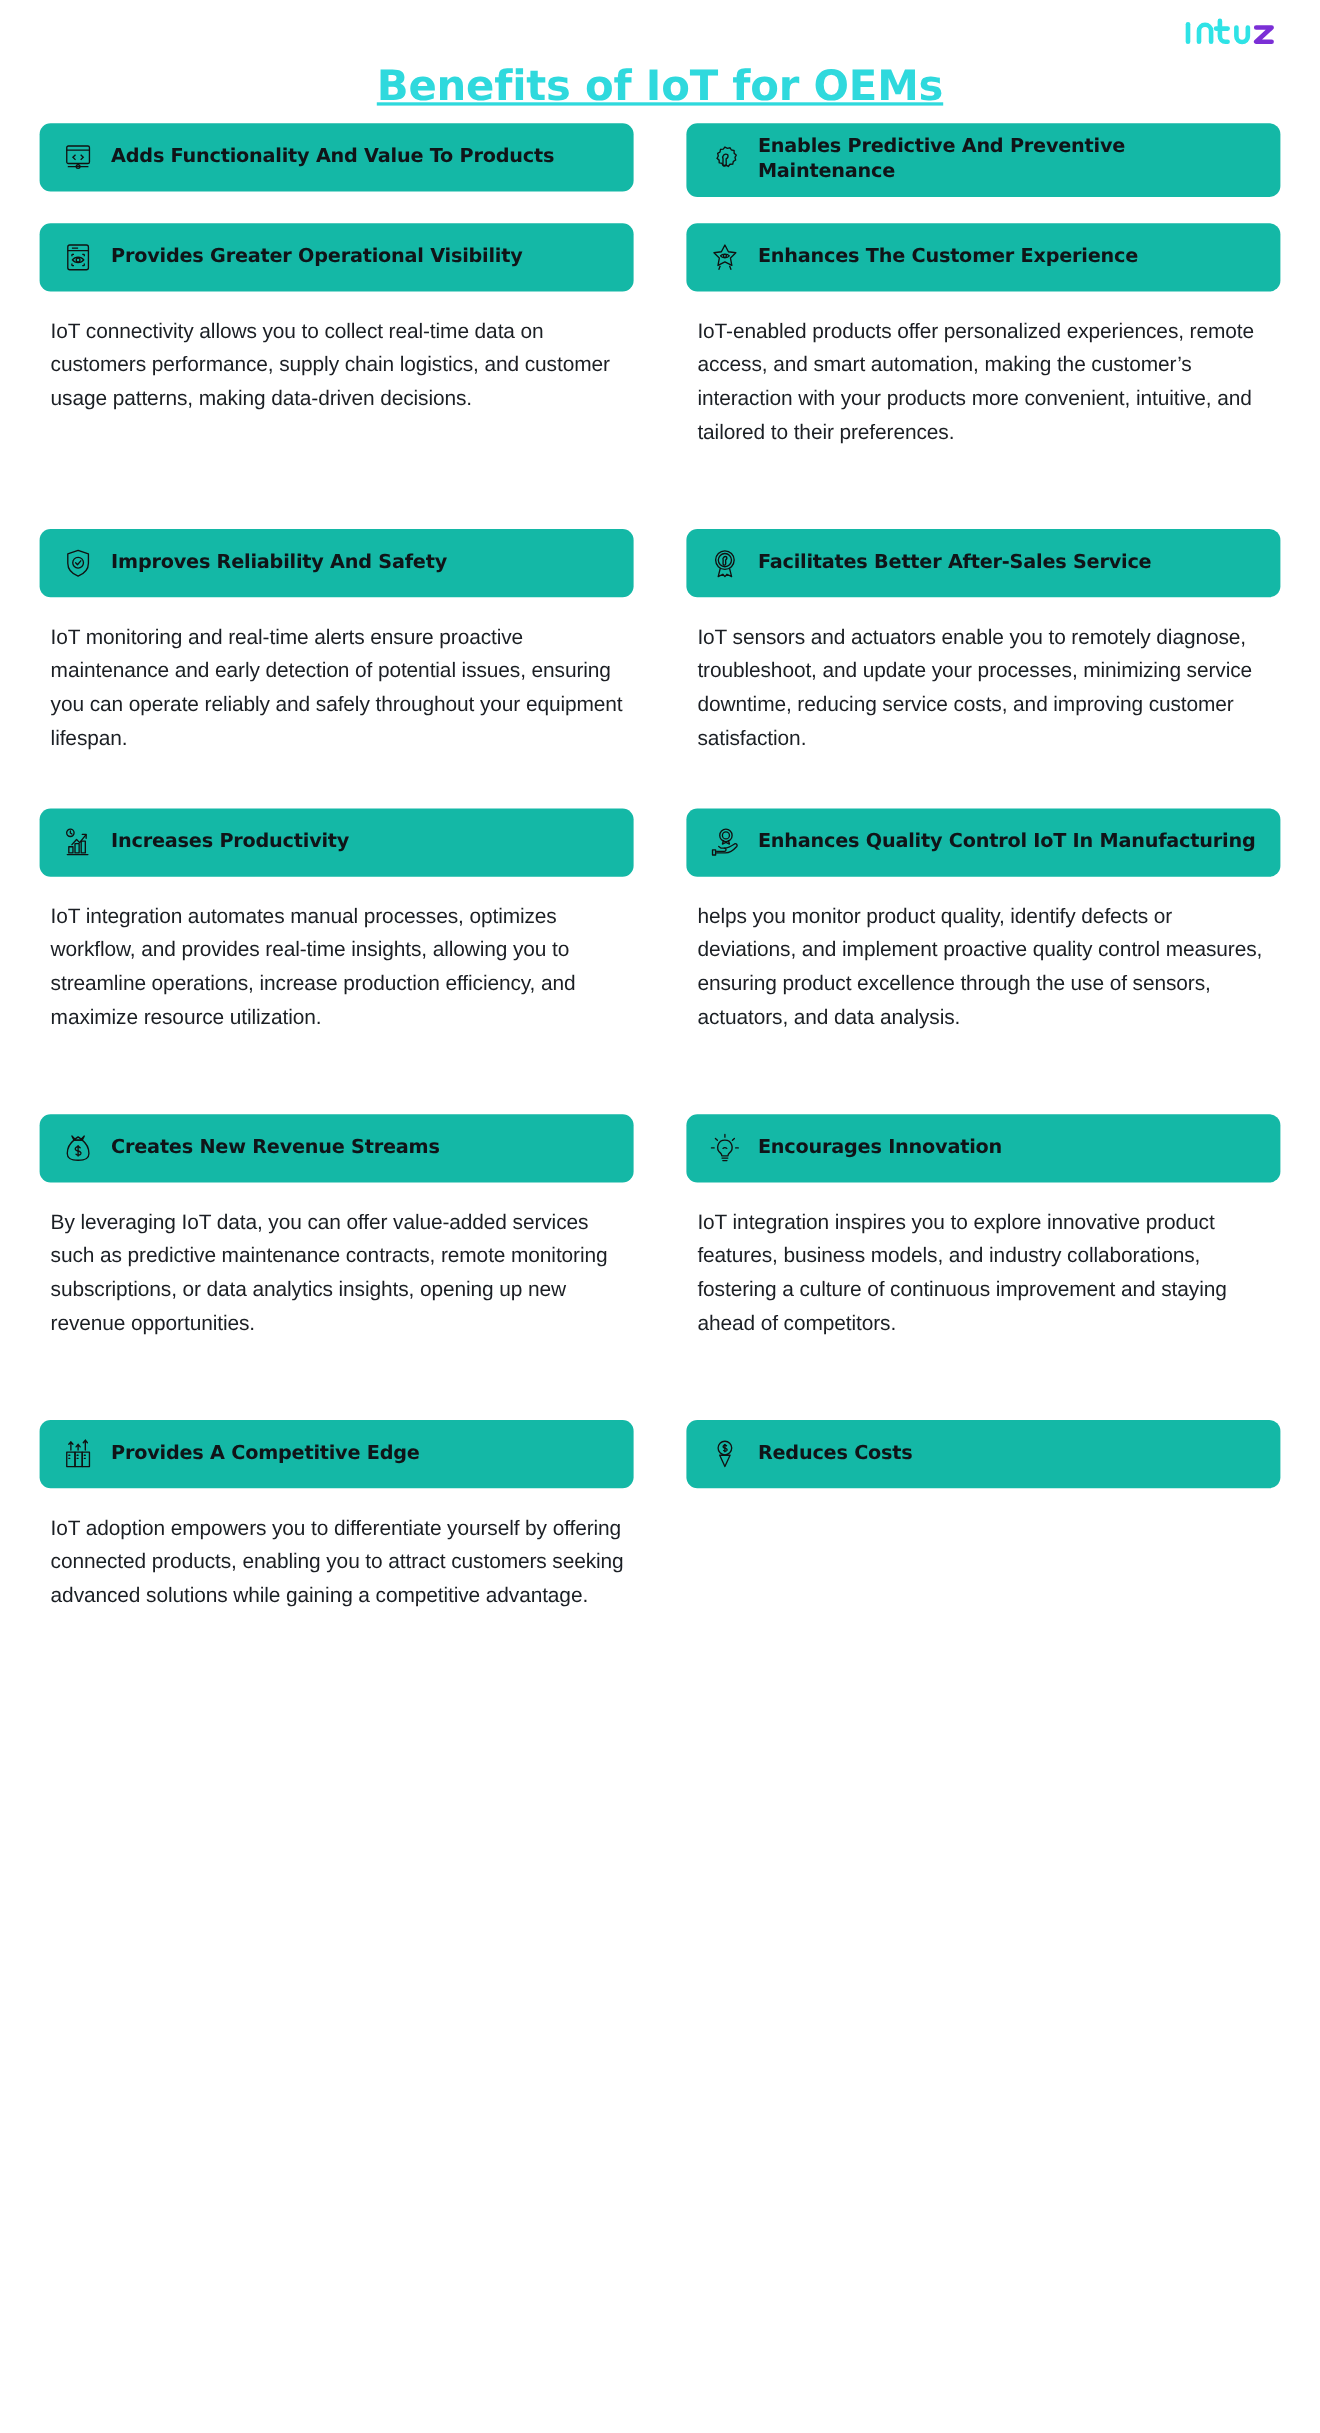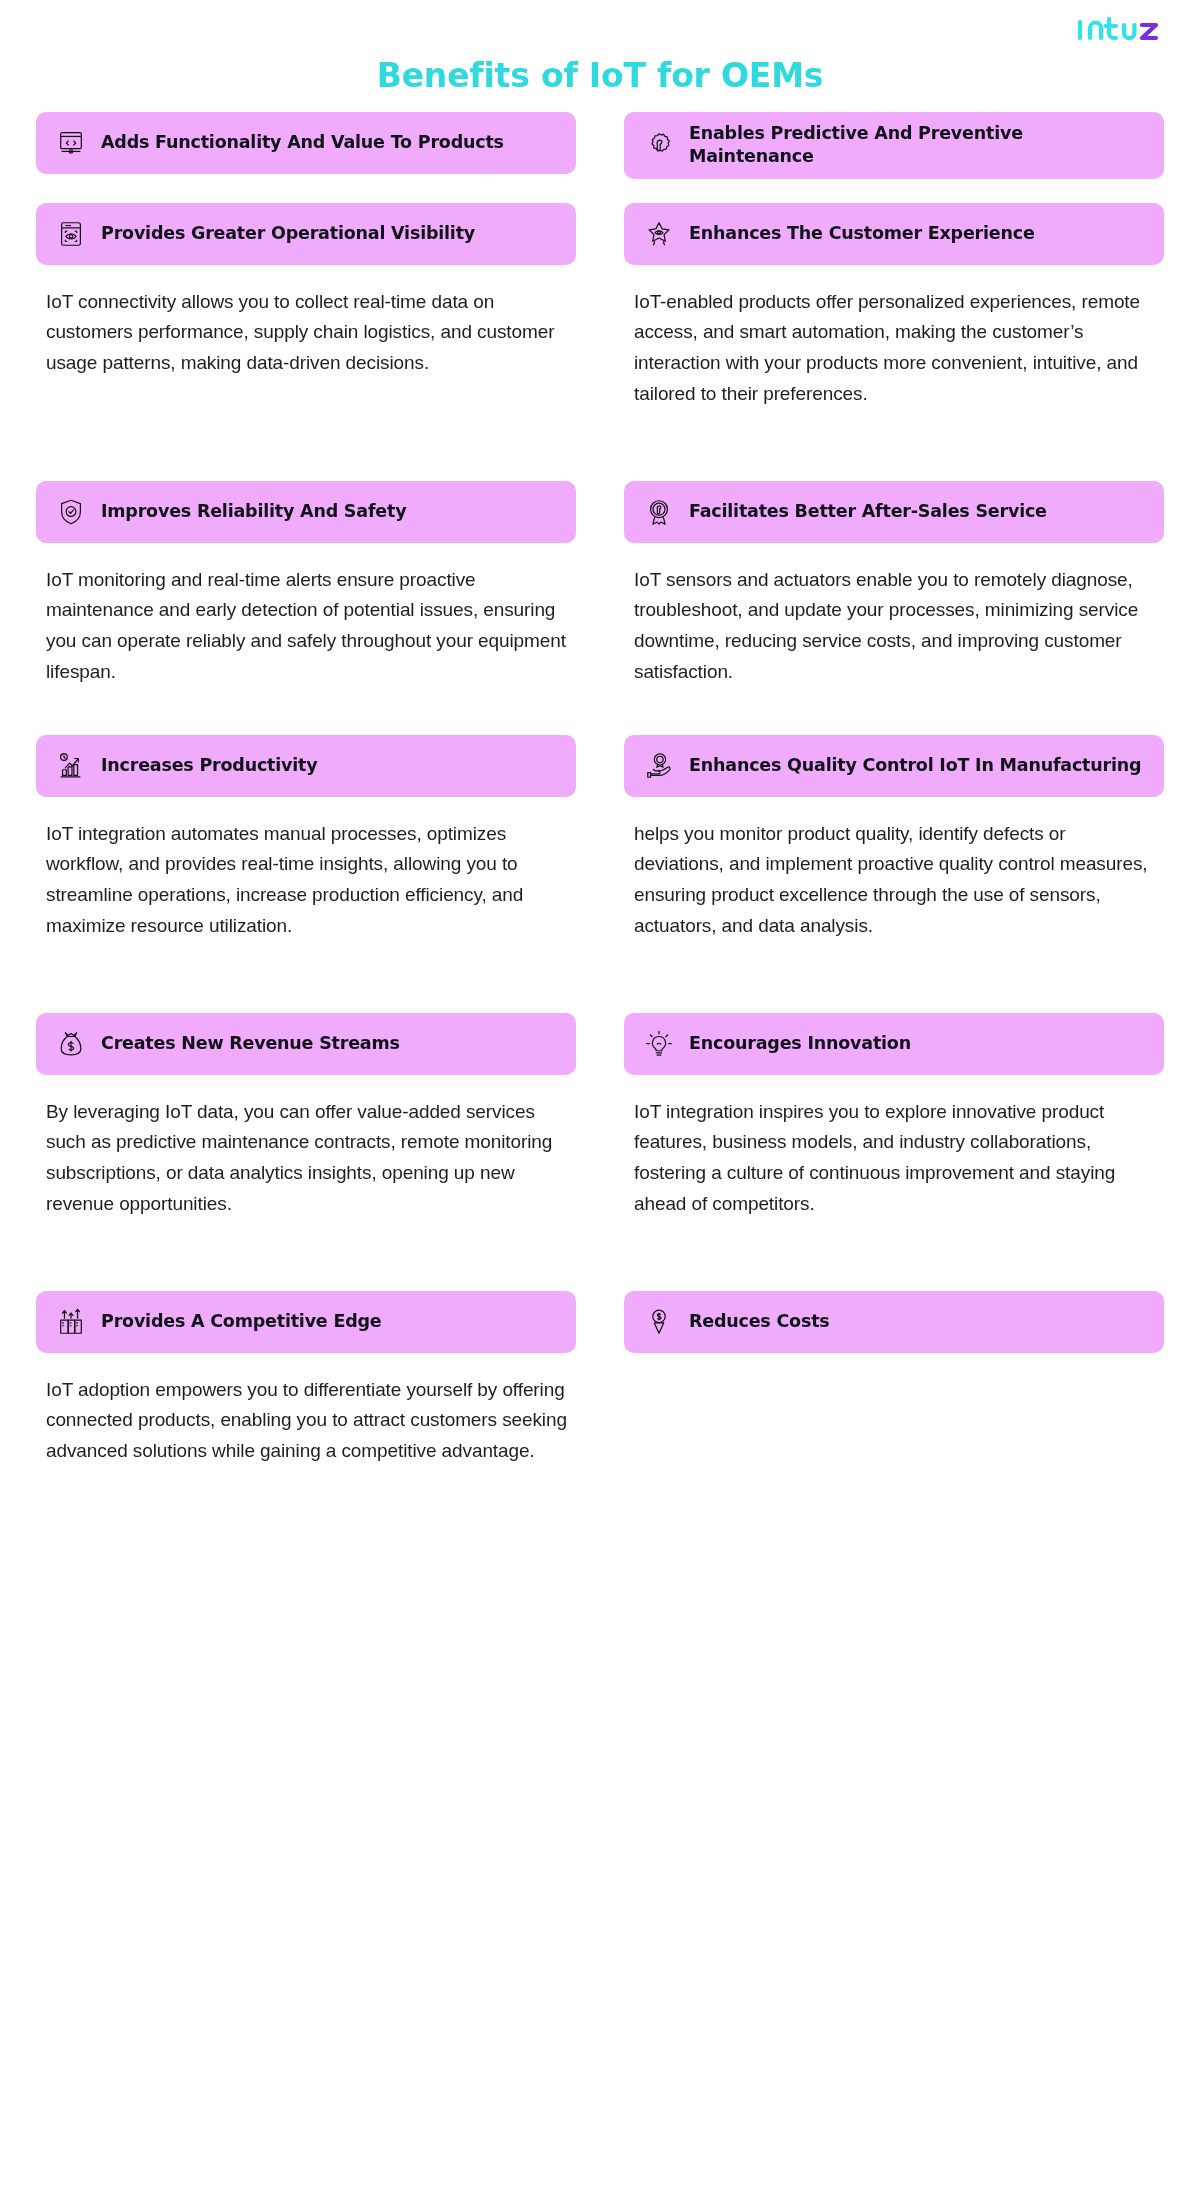--- a/index.html
+++ b/index.html
@@ -22,46 +22,47 @@
     right: 28px;
     width: 96px;
     height: 34px;
   }
   .page-title {
     position: absolute;
     top: 56px;
     left: 0;
     width: 1200px;
     text-align: center;
-    font-size: 33px;
+    font-size: 38px;
     font-weight: bold;
     letter-spacing: -0.2px;
     color: #2fd9dd;
     font-family: "DejaVu Sans", sans-serif;
+    text-decoration: underline;
   }
 
   
   .grid {
     position: absolute;
     top: 112px;
     left: 36px;
     width: 1128px;
     display: grid;
     grid-template-columns: 540px 540px;
     column-gap: 48px;
     row-gap: 0px;
     align-items: start;
   }
   .cell {
     width: 540px;
     margin-bottom: 24px;
   }
 
   .card-head {
-    background: #f0abfc;
+    background: #14b8a6;
     border-radius: 10px;
     min-height: 62px;
     display: flex;
     align-items: center;
     gap: 13px;
     padding: 10px 16px 10px 18px;
   }
   .card-head .ico {
     flex: 0 0 34px;
     width: 34px;

